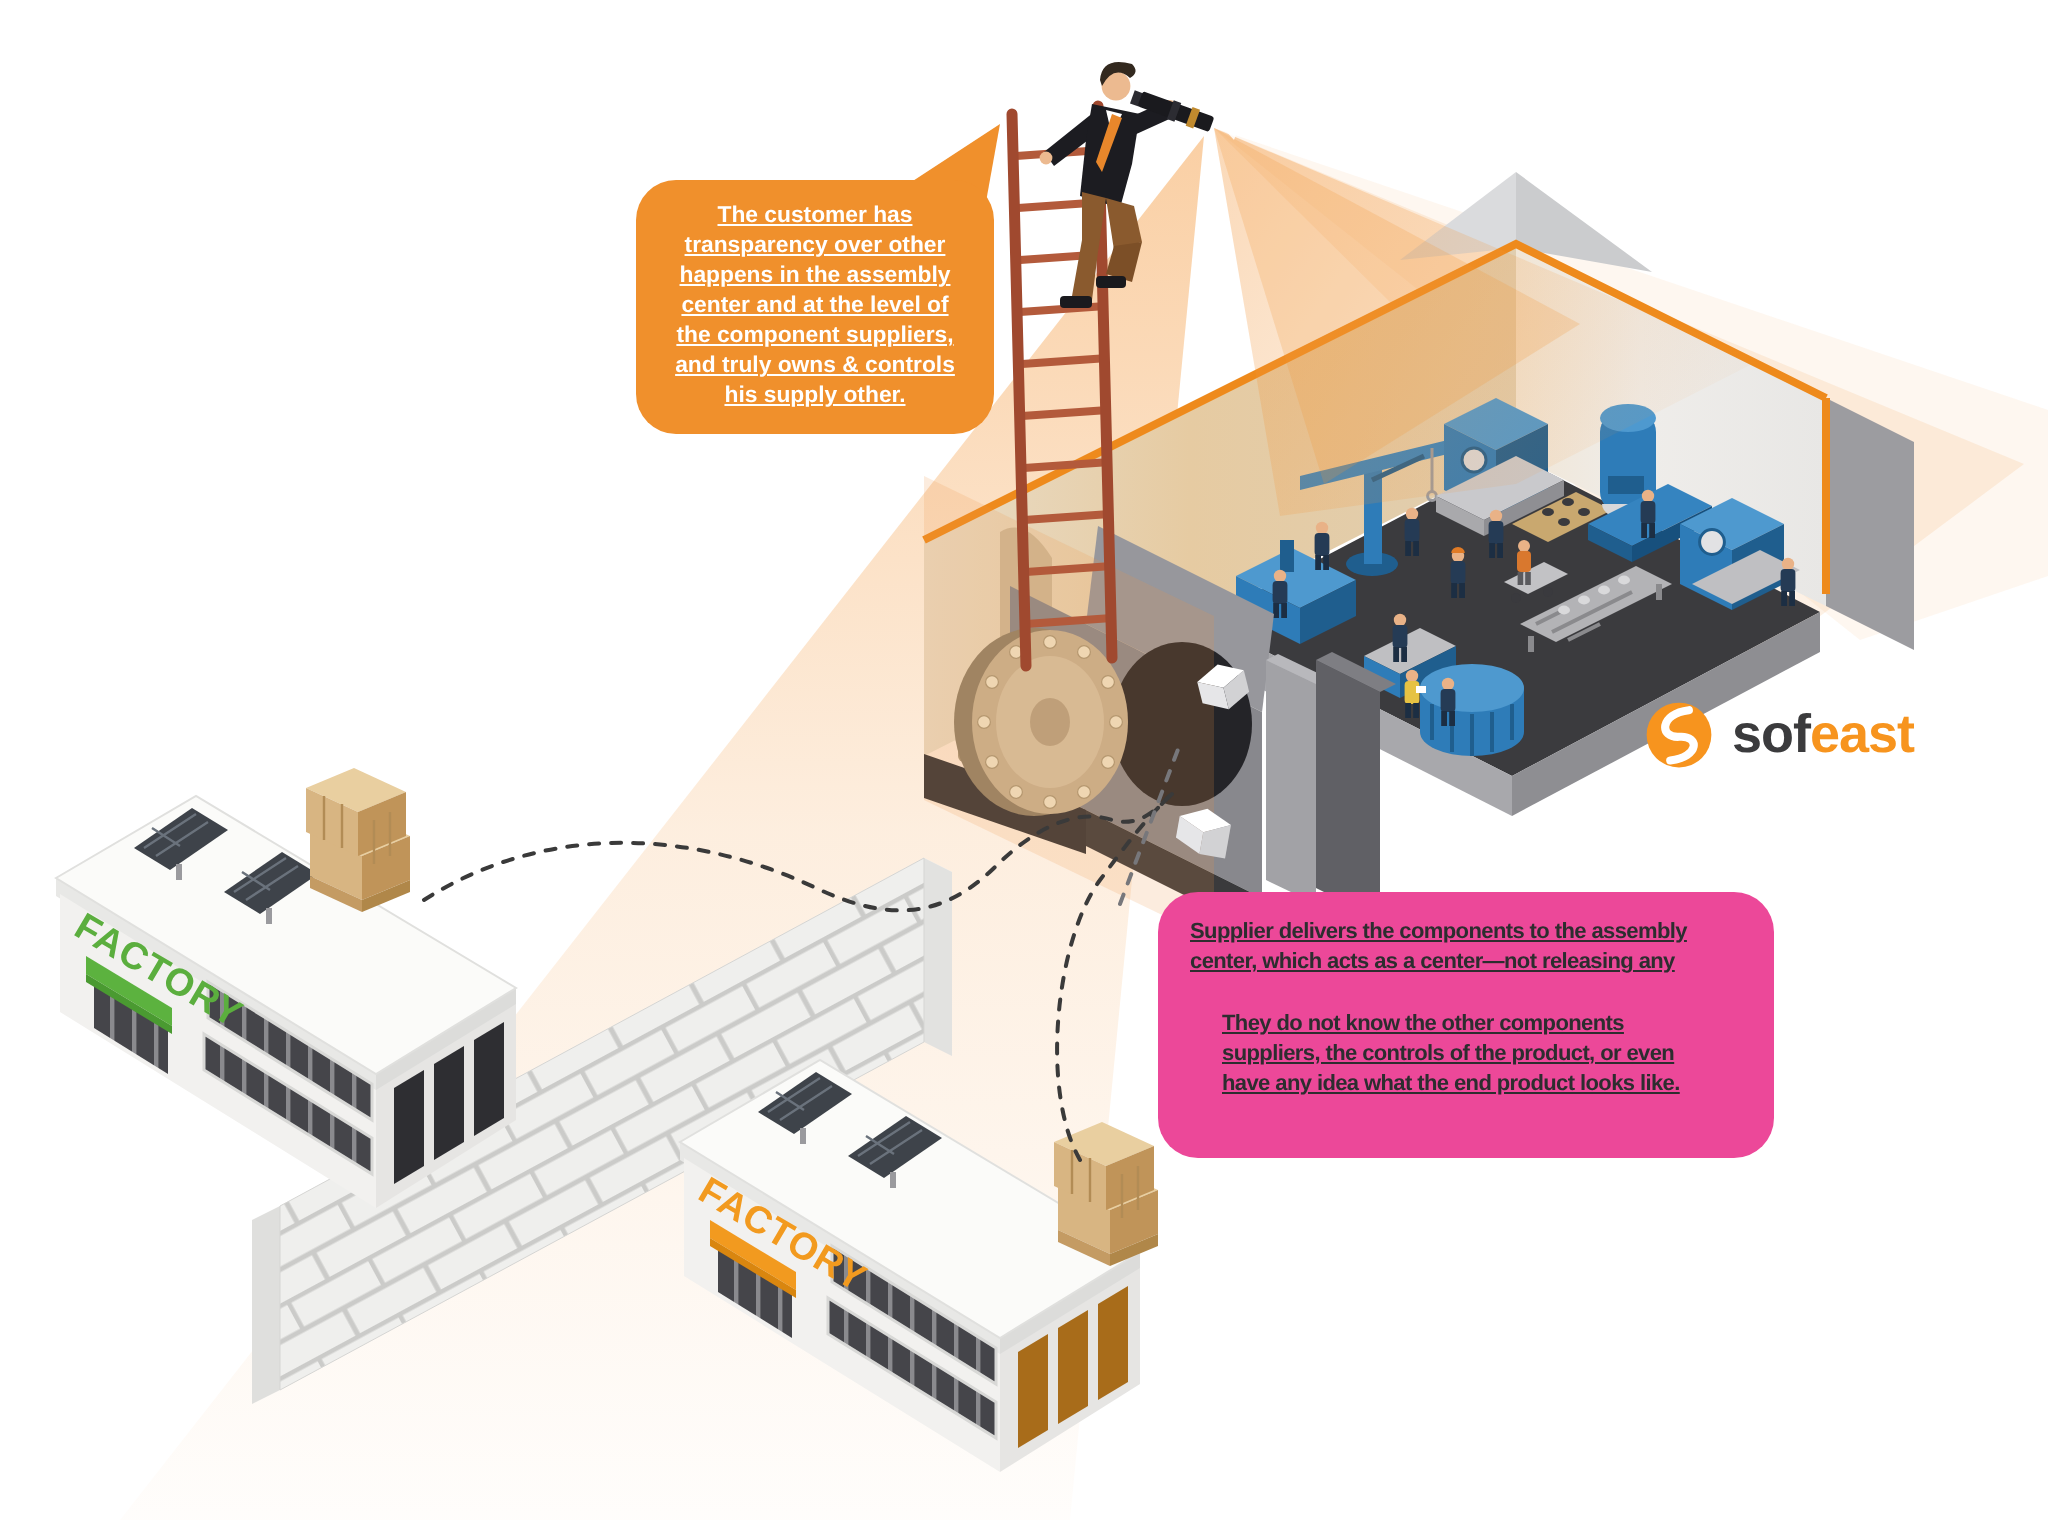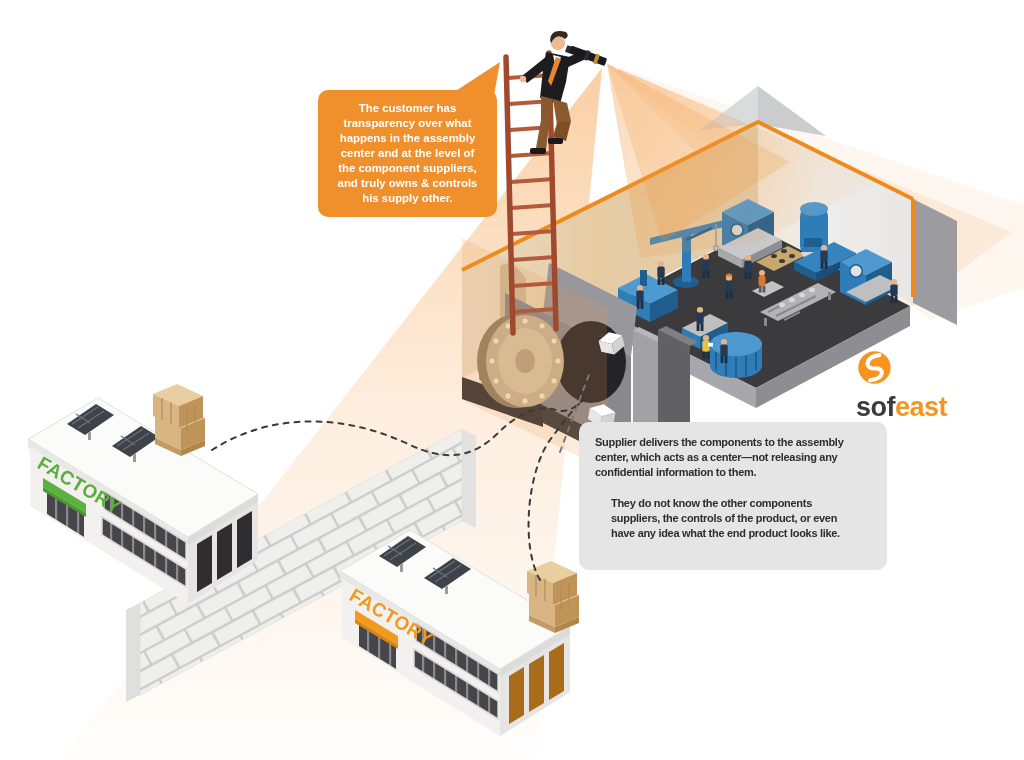--- a/index.html
+++ b/index.html
@@ -1,27 +1,27 @@
 <!DOCTYPE html>
 <html><head>
 <meta charset="utf-8">
 <style>
   html,body{margin:0;padding:0;background:#fff;}
   .stage{position:relative;width:1024px;height:760px;overflow:hidden;background:#ffffff;
          font-family:"Liberation Sans",sans-serif;}
   .stage svg.scene{position:absolute;left:0;top:0;}
-  .callout{position:absolute;box-sizing:border-box;border-radius:10px;font-weight:bold;}
+  .callout{position:absolute;box-sizing:border-box;border-radius:20px;font-weight:bold;text-decoration:underline;}
   .callout .ln{white-space:nowrap;}
   #callout-customer{left:318px;top:90px;width:179px;padding:11px 8px;background:#F0902C;
                     color:#ffffff;font-size:11.4px;line-height:1.32;text-align:center;}
-  #callout-supplier{left:579px;top:422px;width:308px;padding:13px 14px 13px 16px;background:#e5e5e5;
+  #callout-supplier{left:579px;top:446px;width:308px;padding:13px 14px 13px 16px;background:#ec4899;
                     color:#2D2D2F;font-size:11px;letter-spacing:-0.3px;line-height:1.36;text-align:left;}
   #callout-supplier .para{margin:0 0 13px 0;}
   #callout-supplier .para:last-child{margin:16px;}
-  #logo{position:absolute;left:856px;top:349px;display:flex;align-items:flex-start;gap:8px;flex-direction:column;}
+  #logo{position:absolute;left:821px;top:349px;display:flex;align-items:center;gap:8px;}
   #logo .wordmark{font-size:27px;font-weight:bold;letter-spacing:-0.5px;line-height:1;}
   #logo .sof{color:#3B3B3D;}
   #logo .east{color:#F7941E;}
 </style>
 </head>
 <body>
 
 <div class="stage">
 
 <svg class="scene" width="1024" height="760" viewBox="0 0 1024 760">
@@ -382,33 +382,32 @@
       <rect x="596" y="45" width="4" height="10" fill="#C08A2E"></rect>
     </g>
     <polygon points="608,60 622,57 617,70" fill="#FFFFFF" opacity="0.85"></polygon>
   </g>
 
   <polygon points="448,96 500,62 491,112" fill="#F0902C"></polygon>
 </svg>
 
 <div class="callout" id="callout-customer">
   <div class="ln">The customer has</div>
-  <div class="ln">transparency over what</div>
+  <div class="ln">transparency over other</div>
   <div class="ln">happens in the assembly</div>
   <div class="ln">center and at the level of</div>
   <div class="ln">the component suppliers,</div>
   <div class="ln">and truly owns &amp; controls</div>
   <div class="ln">his supply other.</div>
 </div>
 
 <div class="callout" id="callout-supplier">
   <div class="para">
     <div class="ln">Supplier delivers the components to the assembly</div>
     <div class="ln">center, which acts as a center—not releasing any</div>
-    <div class="ln">confidential information to them.</div>
   </div>
   <div class="para">
     <div class="ln">They do not know the other components</div>
     <div class="ln">suppliers, the controls of the product, or even</div>
     <div class="ln">have any idea what the end product looks like.</div>
   </div>
 </div>
 
 <div id="logo">
   <svg width="37" height="37" viewBox="0 0 40 40">

